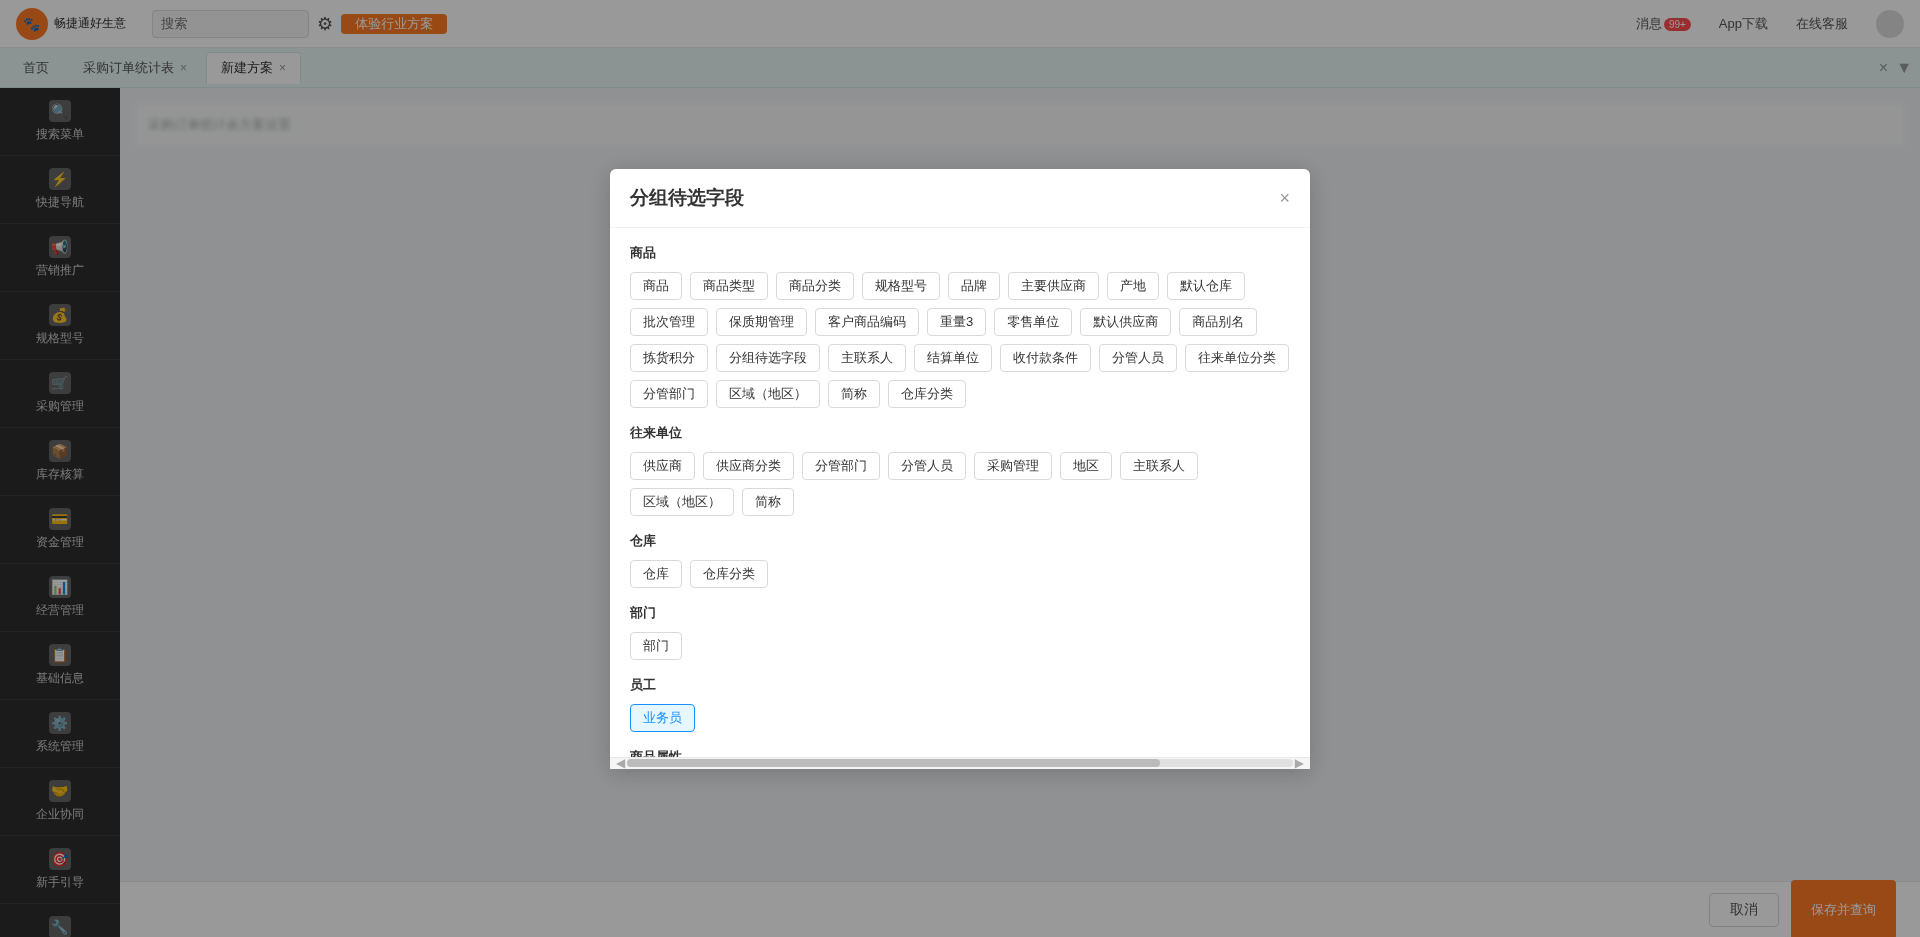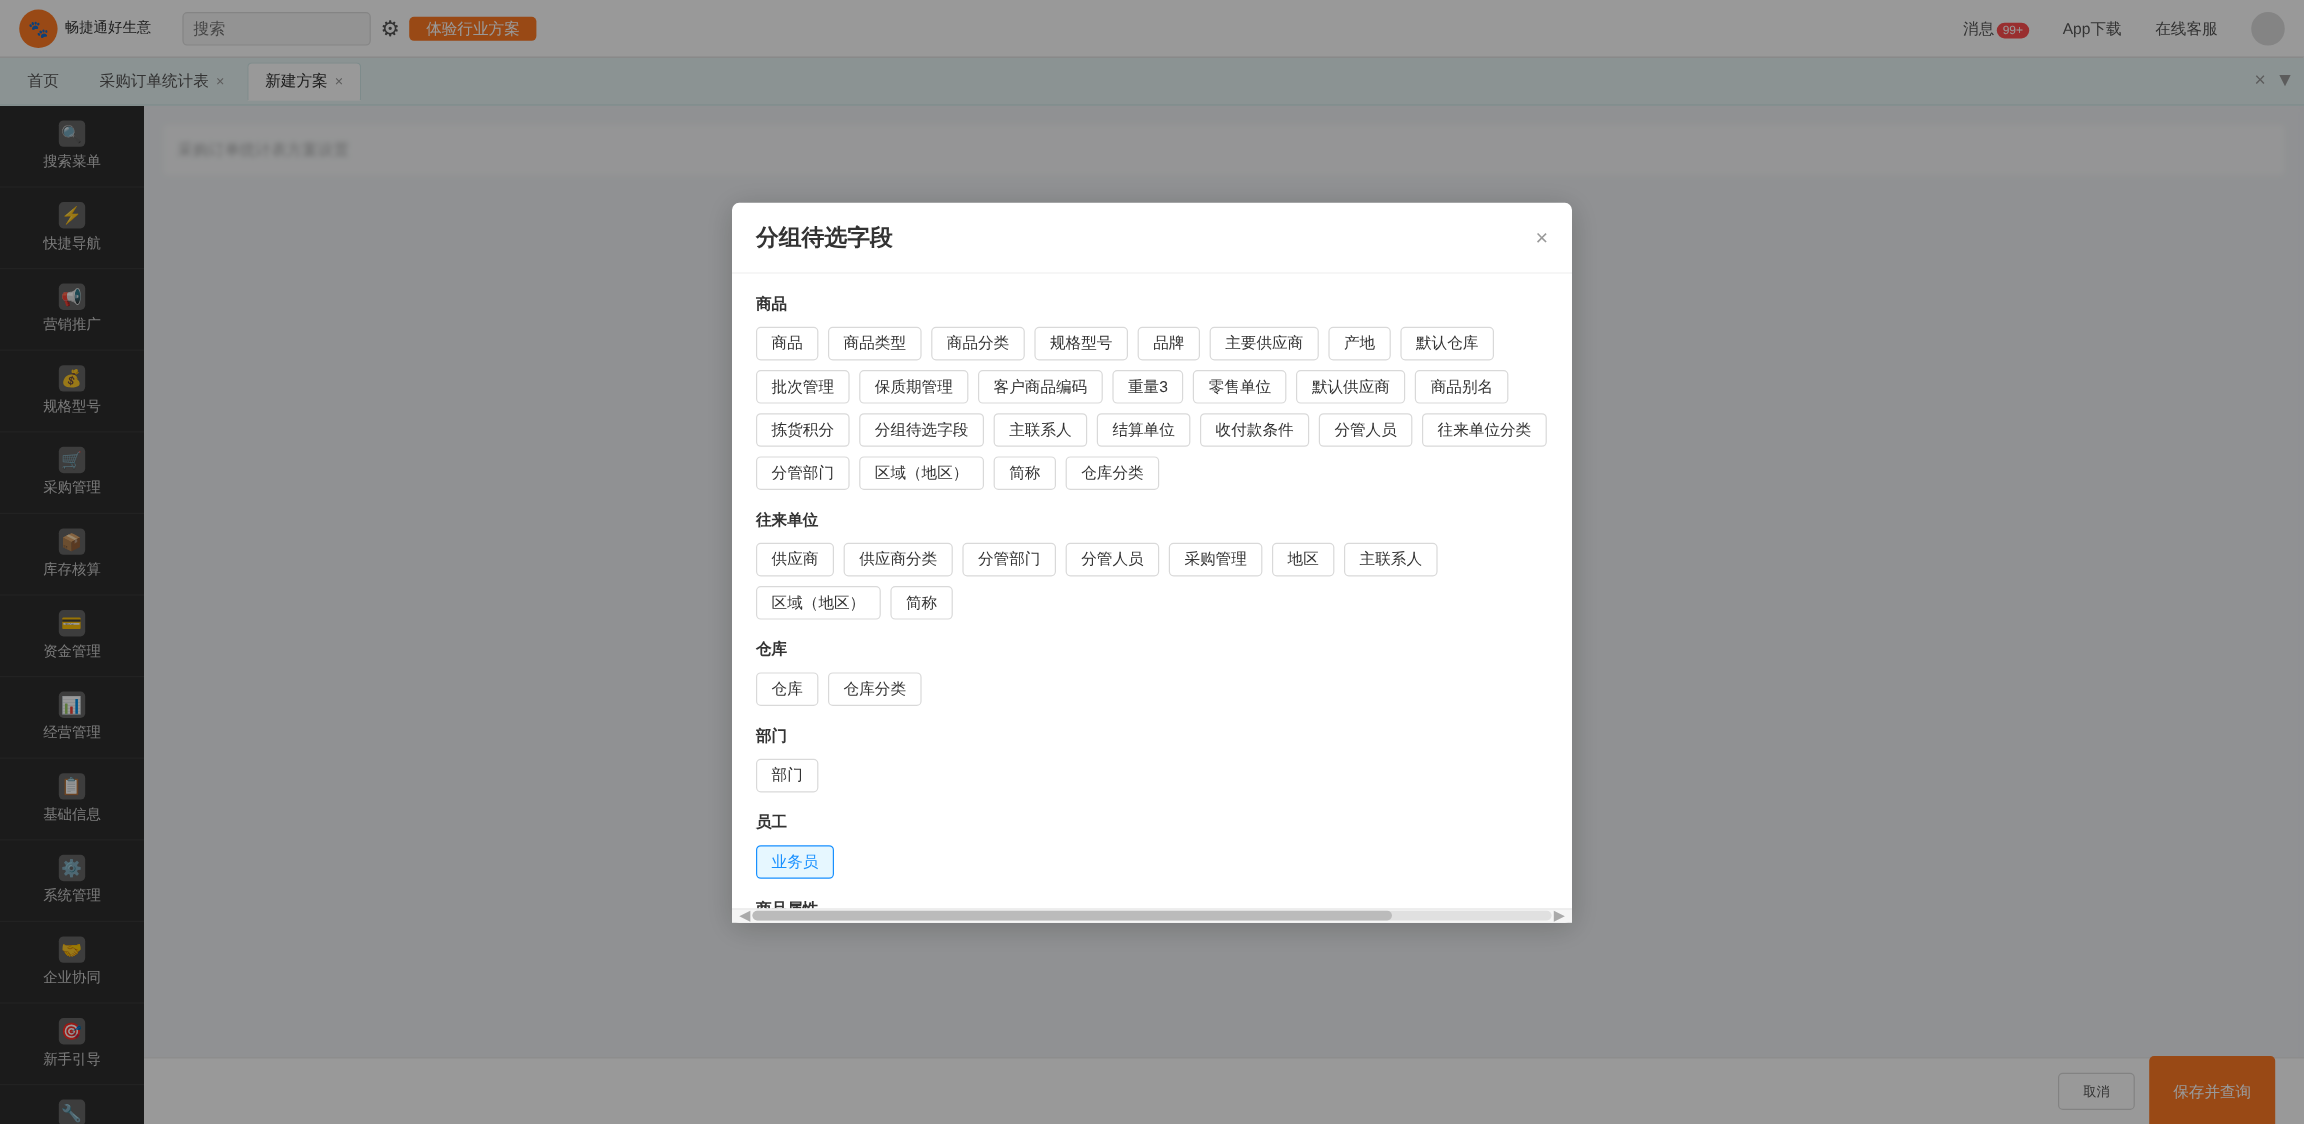--- a/index.html
+++ b/index.html
@@ -262,21 +262,21 @@
       gap: 12px;
       z-index: 200;
     }
     .btn-cancel {
       border: 1px solid #d9d9d9;
       background: #fff;
       color: #555;
       border-radius: 4px;
       padding: 7px 20px;
       cursor: pointer;
-      font-size: 11px;
+      font-size: 14px;
     }
     .btn-save {
       background: #ff7a24;
       color: #fff;
       border: none;
       border-radius: 4px;
       padding: 21px 20px;
       cursor: pointer;
       font-size: 13px;
     }

